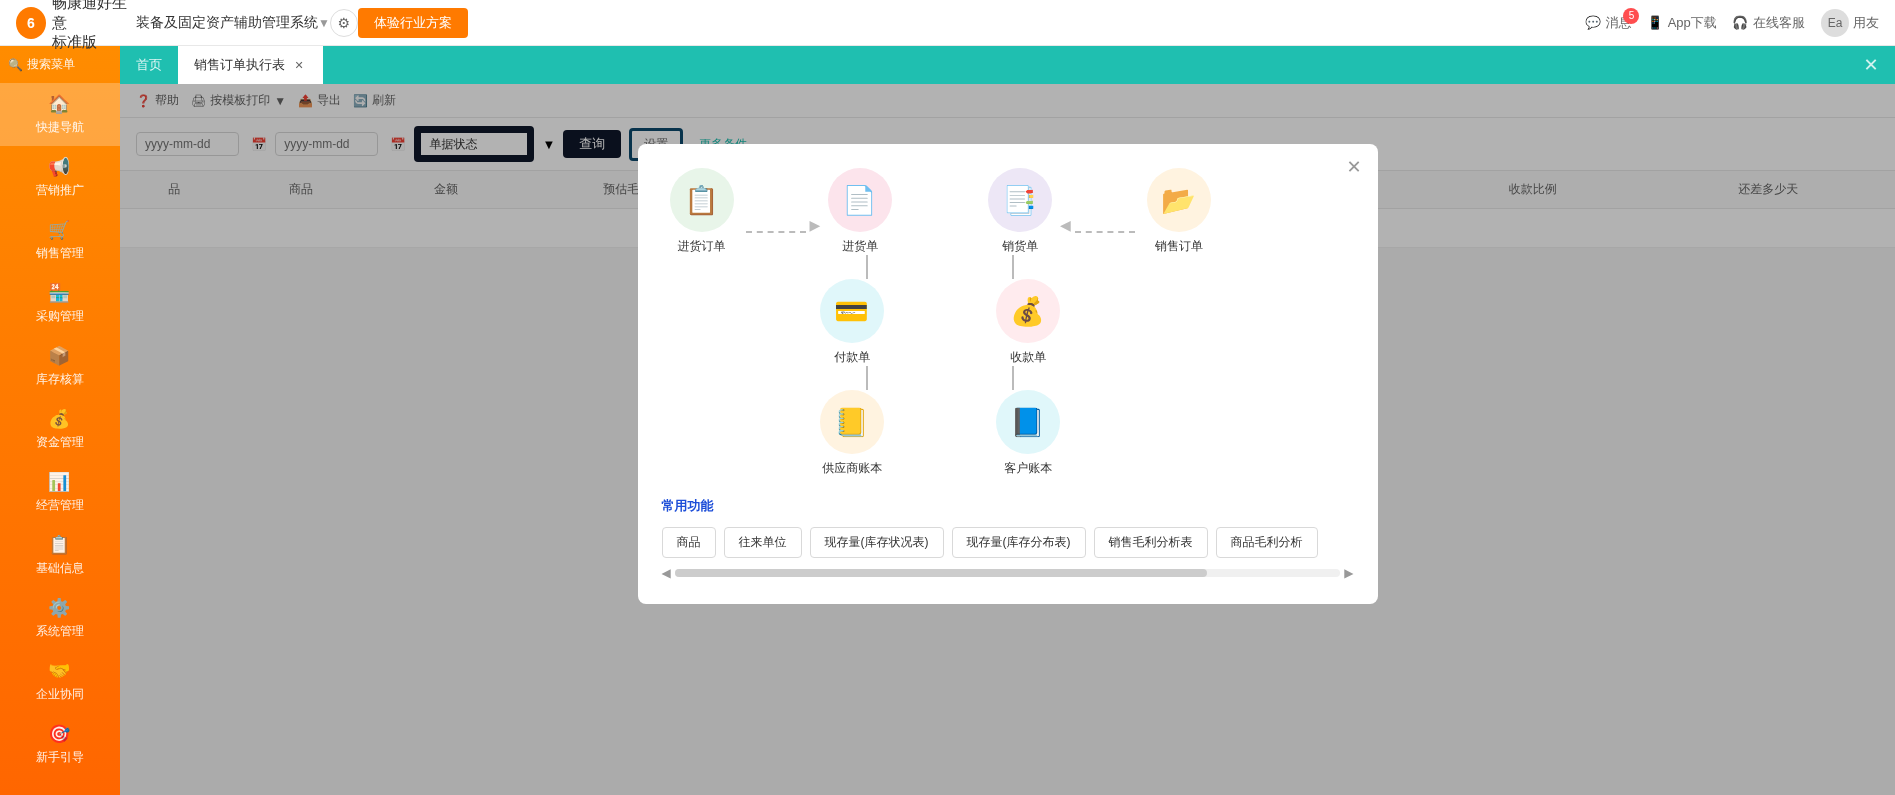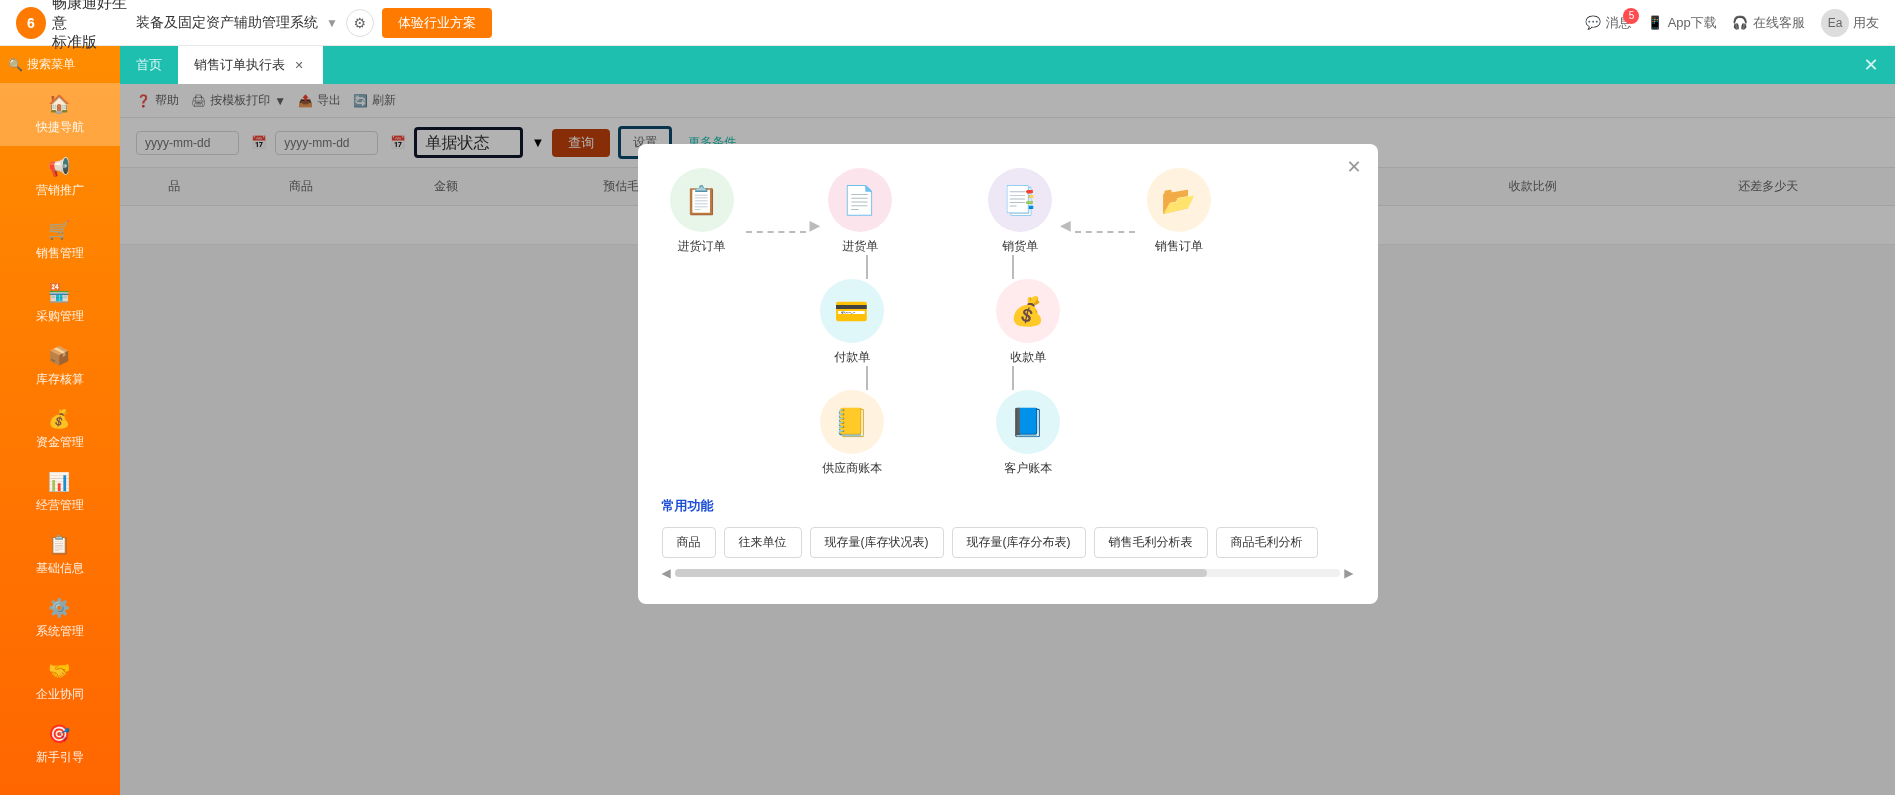--- a/index.html
+++ b/index.html
@@ -24,21 +24,21 @@
     }
     .logo-icon {
       width: 32px; height: 32px;
       background: #ff7a00;
       border-radius: 50%;
       display: flex; align-items: center; justify-content: center;
       color: #fff; font-size: 14px; font-weight: bold;
     }
     .logo-text { font-size: 15px; color: #333; line-height: 1.3; }
     .system-title-area {
-      display: flex; align-items: center; gap: 8px; flex: 1;
+      display: flex; align-items: center; gap: 0; flex: 1;
     }
     .system-title {
       font-size: 14px; color: #333; font-weight: 500;
     }
     .title-arrow { color: #999; font-size: 12px; cursor: pointer; }
     .gear-btn {
       width: 28px; height: 28px; border-radius: 50%; border: 1px solid #ddd;
       display: flex; align-items: center; justify-content: center;
       cursor: pointer; color: #666; font-size: 14px;
     }
@@ -153,26 +153,26 @@
       display: flex; align-items: center; gap: 8px;
       border-bottom: 1px solid #e8e8e8; flex-wrap: wrap;
     }
     .date-input {
       border: 1px solid #d9d9d9; border-radius: 4px;
       padding: 4px 8px; font-size: 12px; color: #999;
       width: 103px;
     }
     .cal-icon { color: #999; margin-left: 4px; cursor: pointer; }
     .status-select {
-      border: 3px solid #0f172a; border-radius: 4px;
-      padding: 4px 8px; font-size: 16px; color: #333;
-      width: 109px; appearance: none; background: #fff;
+      border: 7px solid #0f172a; border-radius: 4px;
+      padding: 4px 8px; font-size: 12px; color: #333;
+      width: 120px; appearance: none; background: #fff;
     }
     .query-btn {
-      background: #c2410c; color: #fff; border: none;
+      background: #0f172a; color: #fff; border: none;
       padding: 5px 16px; border-radius: 4px; cursor: pointer; font-size: 13px;
     }
     .setting-btn {
       background: #fff; color: #666; border: 3px solid #0c4a6e;
       padding: 5px 12px; border-radius: 4px; cursor: pointer; font-size: 12px;
     }
     .more-filter {
       color: #1fbfb0; font-size: 12px; cursor: pointer; margin-left: 8px;
     }
 

